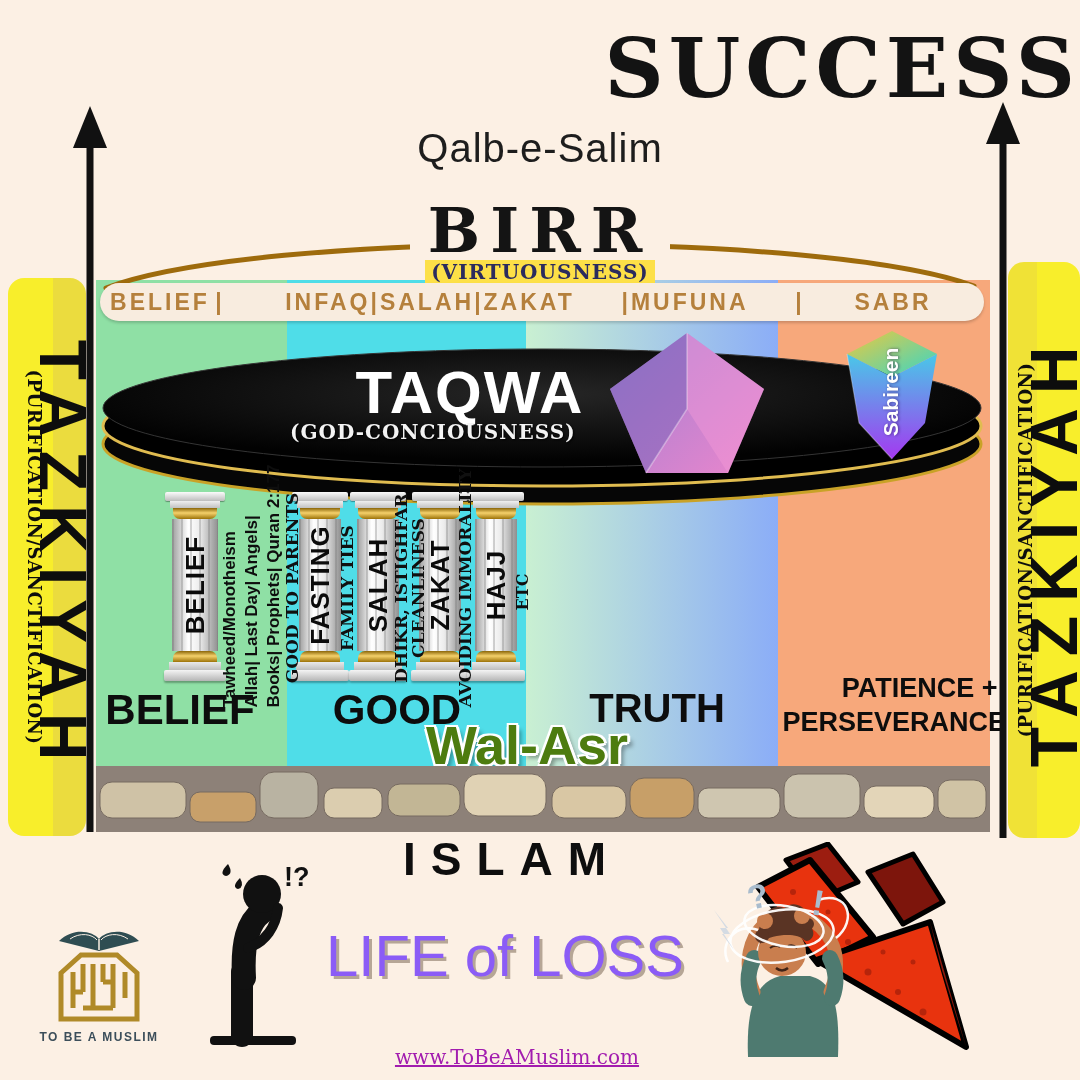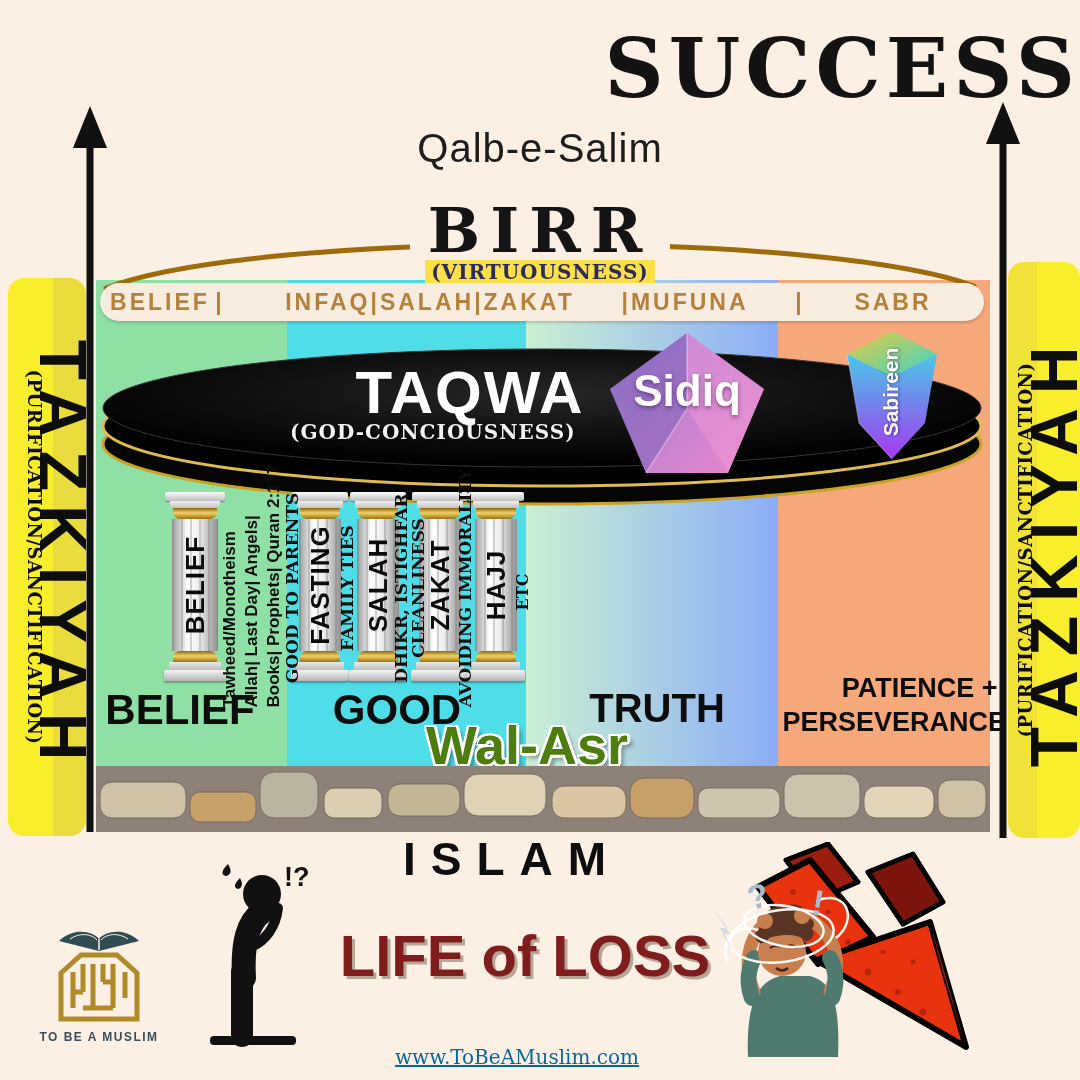--- a/index.html
+++ b/index.html
@@ -106,28 +106,28 @@
           text-shadow:-2px -2px 0 #fff,2px -2px 0 #fff,-2px 2px 0 #fff,2px 2px 0 #fff,
                       3px 0 0 #fff,0 3px 0 #fff,5px 5px 4px rgba(0,0,0,.35);}
 
   
   .wall{position:absolute;left:96px;top:766px;}
   .islam{position:absolute;left:512px;top:832px;transform:translateX(-50%);font-weight:bold;
          font-size:46px;letter-spacing:15px;color:#0e0e0e;}
 
   
   .bow{position:absolute;left:200px;top:850px;}
-  .loss{position:absolute;left:505px;top:922px;transform:translateX(-50%);font-weight:bold;
-        font-size:58px;color:#7f1d1d;white-space:nowrap;text-shadow:3px 3px 0 #b6a696;margin-left:20px;}
+  .loss{position:absolute;left:505px;top:922px;transform:translateX(-50%);font-weight:normal;
+        font-size:58px;color:#8b5cf6;white-space:nowrap;text-shadow:3px 3px 0 #b6a696;}
   .redart{position:absolute;left:698px;top:842px;}
   .logo{position:absolute;left:50px;top:920px;}
   .logo-caption{position:absolute;left:99px;top:1030px;transform:translateX(-50%);font-weight:bold;
         font-size:12px;letter-spacing:1.5px;color:#3c4e5a;white-space:nowrap;}
   .site{position:absolute;left:517px;top:1045px;transform:translateX(-50%);
-        font-family:"DejaVu Serif",serif;font-size:20px;color:#0369a1;text-decoration:underline;}
+        font-family:"DejaVu Serif",serif;font-size:20px;color:#a21caf;text-decoration:underline;}
   svg text{font-family:"Liberation Sans",sans-serif;}
 </style>
 </head>
 <body>
 
 <div class="stage">
 
   <div class="title">SUCCESS</div>
   <div class="subtitle">Qalb-e-Salim</div>
 
@@ -170,21 +170,20 @@
       <linearGradient id="sidiqG" x1="0" y1="0" x2="1" y2="1">
         <stop offset="0%" stop-color="#9b7fd4"></stop>
           <stop offset="100%" stop-color="#ec86cc"></stop>
       </linearGradient>
     </defs>
     <polygon points="79,2 156,58 120,142 38,142 2,58" fill="url(#sidiqG)"></polygon>
     <polygon points="2,58 79,2 79,78 38,142" fill="#7d63b8" opacity="0.55"></polygon>
     <polygon points="79,2 156,58 120,142 79,78" fill="#f49ad8" opacity="0.45"></polygon>
     <polyline points="79,2 79,78 38,142" fill="none" stroke="#ffffff" stroke-width="1.5" opacity="0.35"></polyline>
   </svg>
-  <div class="sidiq-label">Sidiq</div>
 
   <svg class="gem-sab" width="94" height="130">
     <defs>
       <linearGradient id="sabTop" x1="0" y1="0" x2="1" y2="1">
         <stop offset="0%" stop-color="#edc93d"></stop>
           <stop offset="100%" stop-color="#35d6c8"></stop>
       </linearGradient>
       <linearGradient id="sabBody" x1="0" y1="0" x2="0" y2="1">
         <stop offset="0%" stop-color="#49c8e8"></stop>
           <stop offset="100%" stop-color="#a438f0"></stop>

